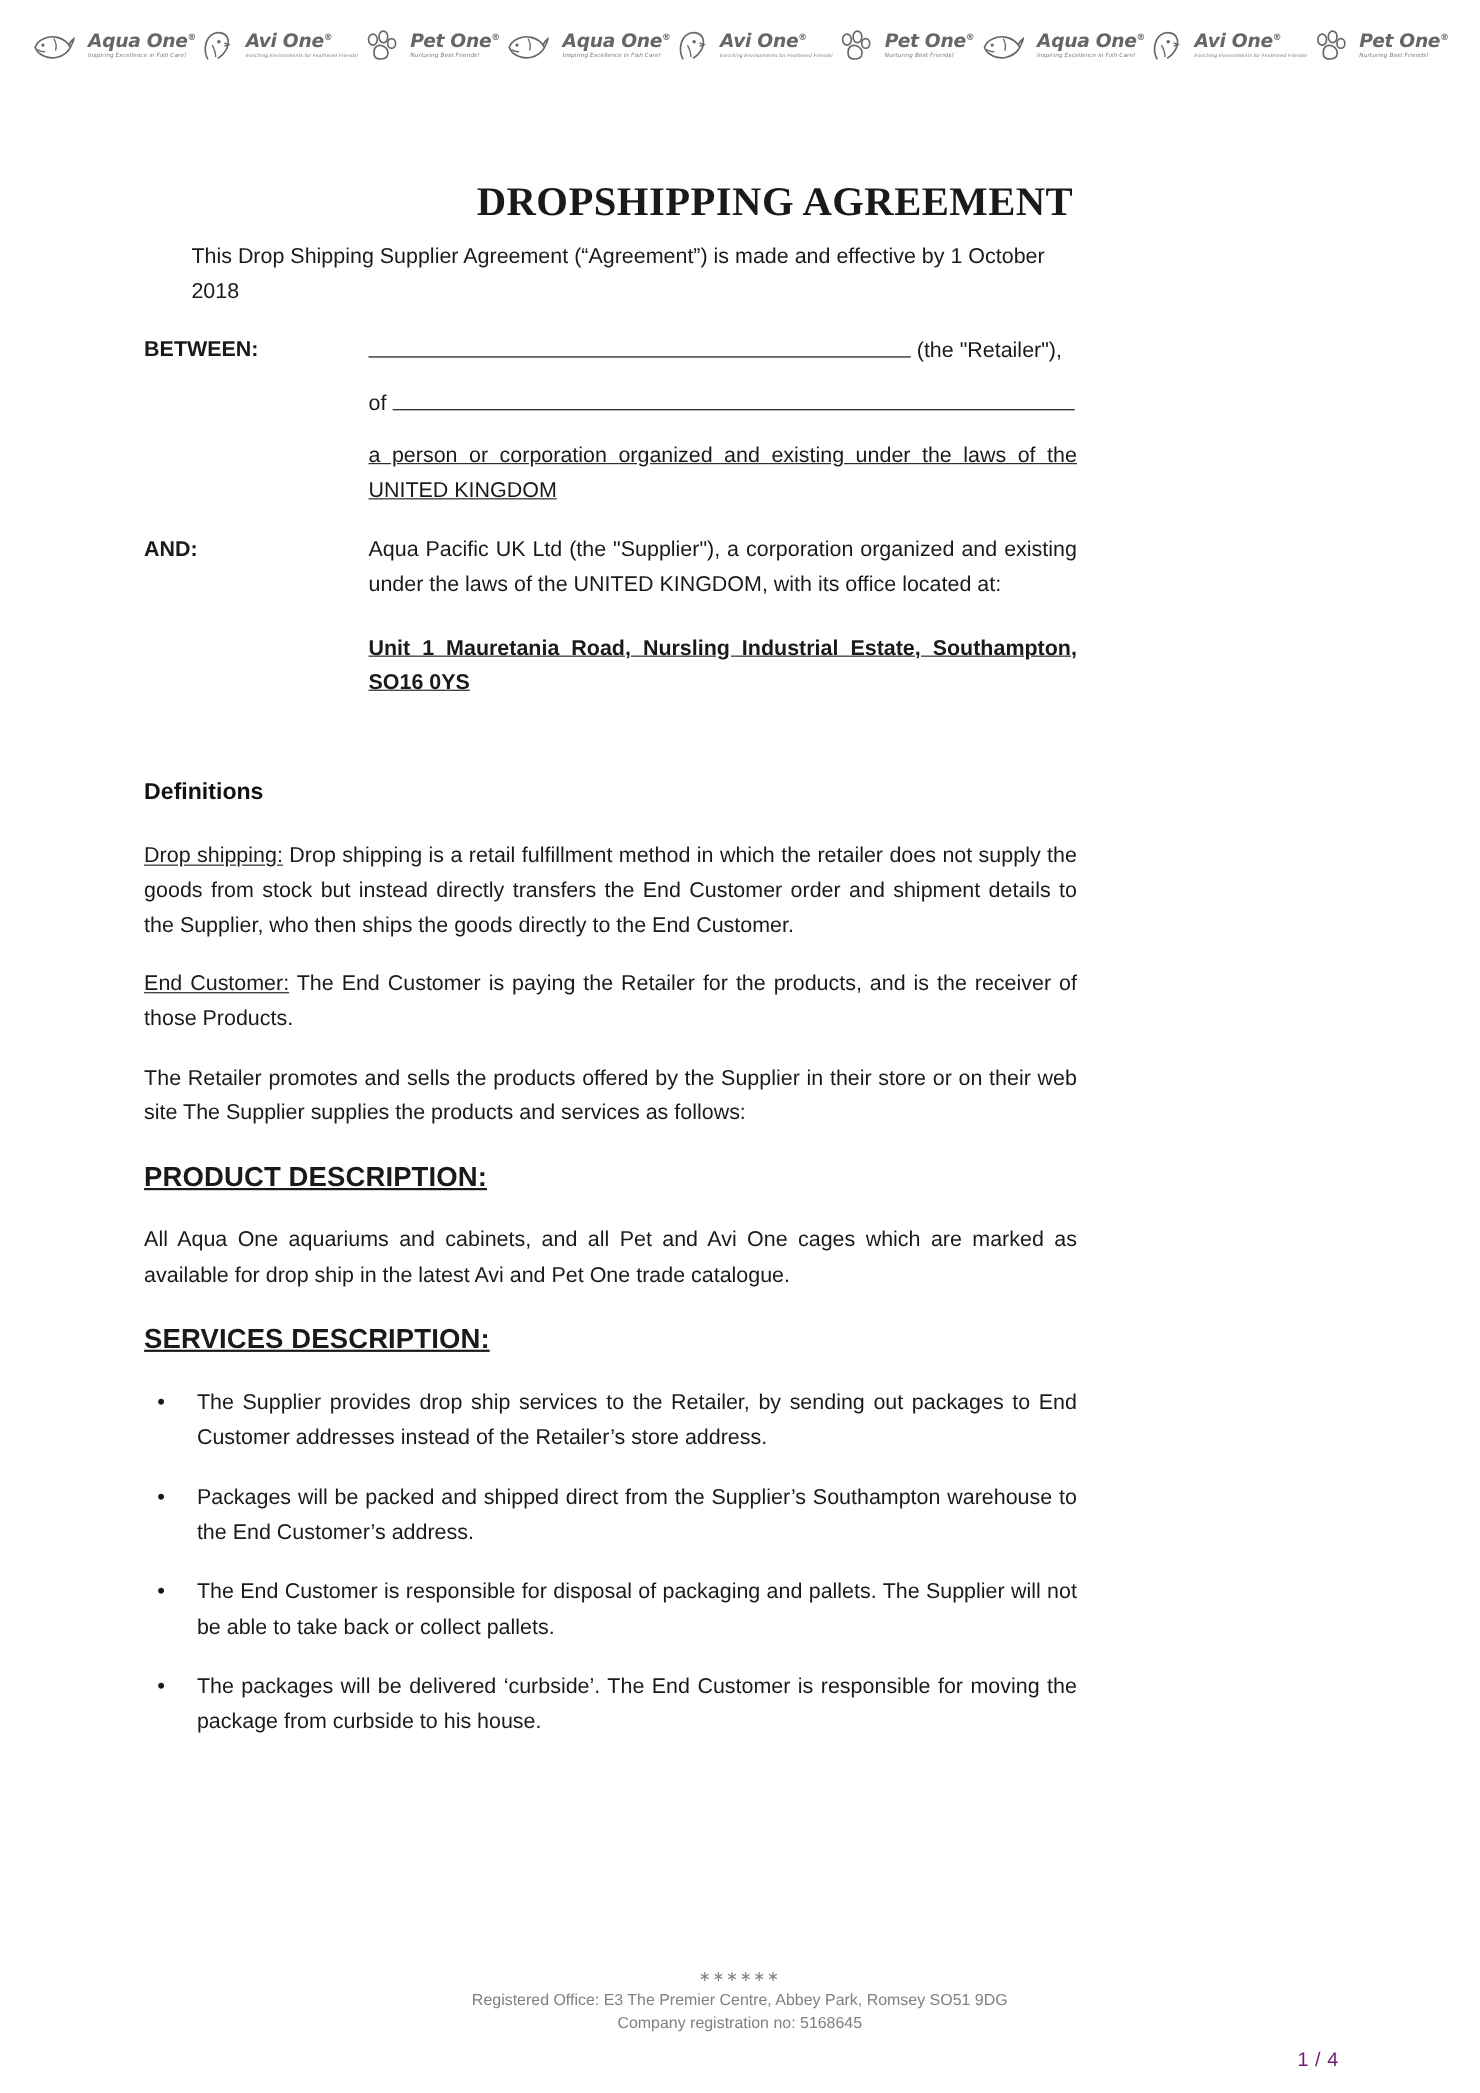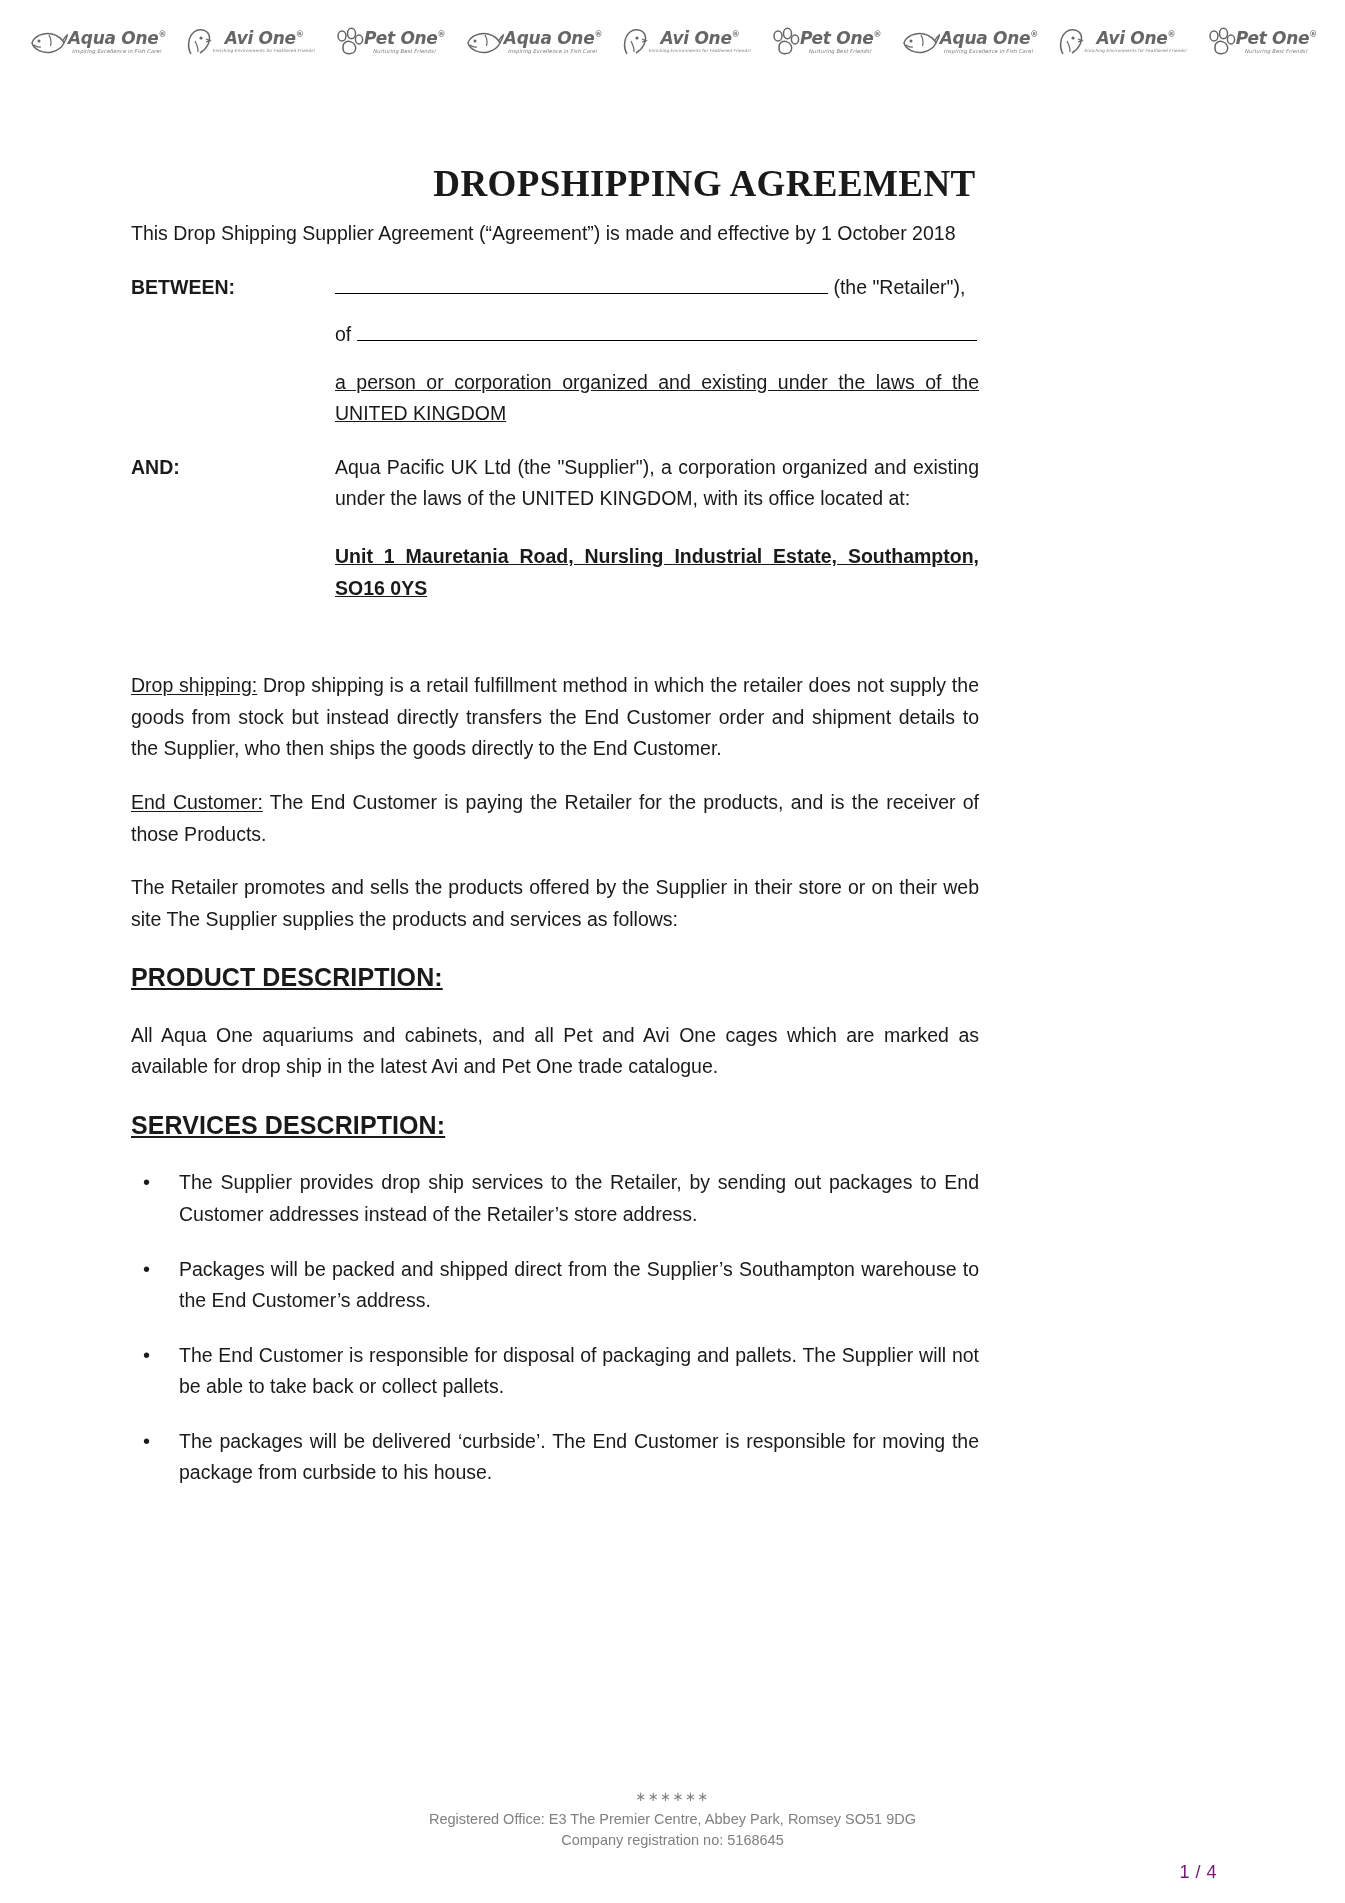--- a/index.html
+++ b/index.html
@@ -28,24 +28,23 @@
     right: 28px;
     height: 56px;
     display: flex;
     align-items: center;
     justify-content: space-between;
     gap: 0px;
   }
   .logo {
     display: flex;
     align-items: center;
-    gap: 0;
+    gap: 12px;
     filter: grayscale(100%);
     opacity: 0.92;
-    text-align: center;
   }
   .logo-mark {
     flex: 0 0 auto;
     display: block;
   }
   .logo-text {
     display: flex;
     flex-direction: column;
     justify-content: center;
     line-height: 1;
@@ -99,21 +98,21 @@
     width: 848px;
     font-size: 19.5px;
     line-height: 1.62;
     color: #1a1a1a;
   }
 
   p.para {
     margin: 0 0 22px 0;
     text-align: justify;
   }
-  p.para.nojust { text-align: left; }
+  p.para.nojust { text-align: left; margin-left: 43px; }
 
   
   .party-row {
     display: flex;
     margin: 0 0 22px 0;
   }
   .party-label {
     flex: 0 0 204px;
     font-weight: bold;
     font-size: 19.5px;
@@ -358,20 +357,21 @@
     <div class="party-row">
       <div class="party-label">AND:</div>
       <div class="party-body">
         <div class="line">Aqua Pacific UK Ltd (the "Supplier"), a corporation organized and existing under the laws of the UNITED KINGDOM, with its office located at:</div>
         <div class="line addr-bold">Unit 1 Mauretania Road, Nursling Industrial Estate, Southampton, SO16 0YS</div>
       </div>
     </div>
 
     <div class="spacer-block"></div>
 
+    <h2 class="section-head">Definitions</h2>
 
     <p class="para"><span class="u">Drop shipping:</span><span>  Drop shipping is a retail fulfillment method in which the retailer does not supply the goods from stock but instead directly transfers the End Customer order and shipment details to the Supplier, who then ships the goods directly to the End Customer.</span></p>
 
     <p class="para"><span class="u">End Customer:</span><span> The End Customer is paying the Retailer for the products, and is the receiver of those Products.</span></p>
 
 
     <p class="para">The Retailer promotes and sells the products offered by the Supplier in their store or on their web site The Supplier supplies the products and services as follows:</p>
 
     <p class="sub-head">PRODUCT DESCRIPTION:</p>
 

